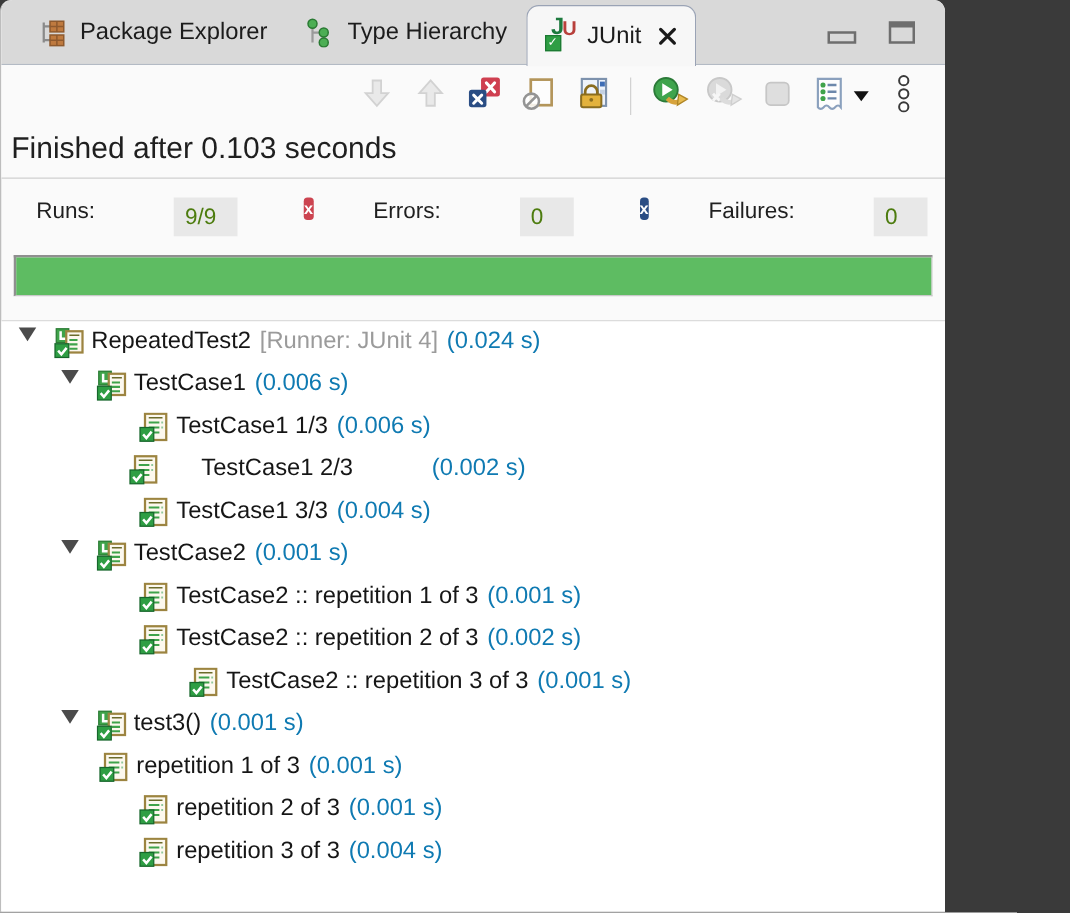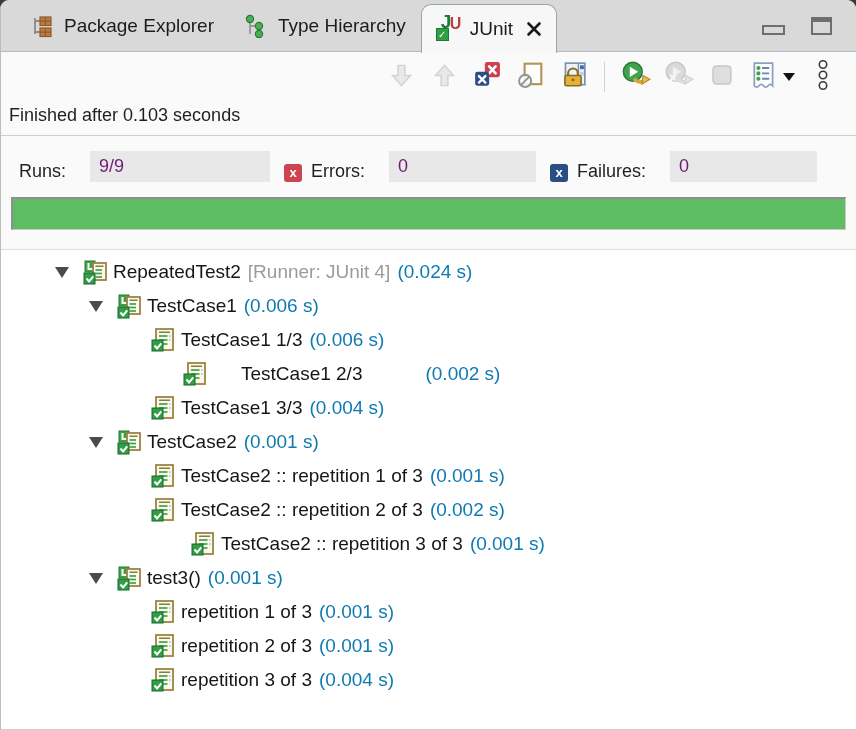--- a/index.html
+++ b/index.html
@@ -1,18 +1,18 @@
 <!DOCTYPE html>
 <html style="--progress-green: #5ebc62; --time-blue: #0f7ab2; --runner-gray: #9b9b9b; --error-red: #cc4450; --failure-navy: #2a4d84;"><head>
 <meta charset="utf-8">
 <style>
   * { margin:0; padding:0; box-sizing:border-box; }
   html,body { width:856px; height:730px; }
   body { background:#3a3a3a; font-family:"Liberation Sans","DejaVu Sans",sans-serif; color:#1c1c1c; }
-  .window { width:856px; height:730px; background:#fafafa; border-radius:9px 9px 0 0; overflow:hidden;
+  .window { width:756px; height:730px; background:#fafafa; border-radius:9px 9px 0 0; overflow:hidden;
             border-left:1px solid #bdbdbd; border-bottom:1px solid #cfcfcf; display:flex; flex-direction:column; }
 
   
   .tabbar { height:52px; background:#d9d9d9; display:flex; align-items:center; flex-shrink:0;
             border-bottom:1px solid #b3bac4; padding-left:14px; border-radius:9px 9px 0 0; }
   .tab { display:flex; align-items:center; gap:9px; height:52px; padding:0 15px; font-size:19px; cursor:default; }
   .tab.active { background:#f7f7f7; border:1px solid #9aa3b5; border-bottom:none;
                 border-radius:10px 10px 0 0; height:49px; margin-top:4px; margin-bottom:-1px; z-index:2; padding:0 14px; }
   .tabicon { display:inline-flex; width:25px; height:24px; position:relative; flex-shrink:0; }
   .closex { margin-left:4px; display:inline-flex; }
@@ -29,39 +29,39 @@
   
   .toolbar { height:50px; background:#fafafa; display:flex; align-items:center; justify-content:flex-end;
              gap:13px; padding-right:18px; flex-shrink:0; }
   .tbtn { display:inline-flex; align-items:center; justify-content:center; width:30px; height:30px; }
   .tbtn.narrow { width:auto; }
   .tsep { width:1px; height:30px; background:#d2d2d2; margin:0 3px; }
   .dd-arrow { width:0; height:0; border-left:6px solid transparent; border-right:6px solid transparent;
               border-top:8px solid #111; margin-left:5px; }
 
   
-  .statusline { background:#fafafa; font-size:18px; color:#1f1f1f; padding:3px 0 9px 8px;
+  .statusline { background:#fafafa; font-size:24px; color:#1f1f1f; padding:3px 0 9px 8px;
                 border-bottom:1px solid #cfcfcf; flex-shrink:0; }
-  .counters { display:flex; align-items:flex-end; padding-left:18px; margin-top:15px; font-size:18px; flex-shrink:0; }
+  .counters { display:flex; align-items:flex-start; padding-left:28px; margin-top:15px; font-size:18px; flex-shrink:0;gap:39px; }
   .clabel { margin-right:24px; color:#1f1f1f; }
-  .cfield { background:#e8e8e8; height:31px; line-height:31px; padding-left:9px; margin-right:14px; color:#701a75; }
+  .cfield { background:#e8e8e8; height:31px; line-height:31px; padding-left:9px; margin-right:14px; color:#4d7c0f; }
   .cfield.w1 { width:180px; } .cfield.w2 { width:147px; }
   .cicon { width:18px; height:18px; border-radius:3px; color:#fff; font-size:13px; font-weight:bold;
            display:inline-flex; align-items:center; justify-content:center; margin-right:9px; line-height:1; padding-bottom:2px; }
   .cicon.red { background:var(--error-red,#cc4450); }
   .cicon.navy { background:var(--failure-navy,#2a4d84); }
 
   
   .progresswrap { margin:15px 10px 0 10px; height:33px; border-top:2px solid #8f8f8f; border-left:2px solid #8f8f8f;
                   border-right:1px solid #c9c9c9; border-bottom:1px solid #c9c9c9; background:#f2f2f2; flex-shrink:0; }
   .progressbar { height:100%; background:var(--progress-green,#5ebc62); }
 
   
   .tree { background:#ffffff; border-top:1px solid #dcdcdc; margin-top:19px; flex:1; padding-top:5px; font-size:19px; }
-  .trow { display:flex; align-items:center; height:34px; white-space:nowrap;margin-left:40px; }
+  .trow { display:flex; align-items:flex-start; height:34px; white-space:nowrap; }
   .twisty { width:30px; display:inline-flex; justify-content:flex-start; padding-left:2px; flex-shrink:0; }
   .twisty::before { content:""; width:0; height:0; border-left:7.5px solid transparent;
                     border-right:7.5px solid transparent; border-top:11px solid #4b4b4b; }
   .twisty.hidden::before { display:none; }
   .ticon { width:30px; display:inline-flex; align-items:center; flex-shrink:0; }
   .tname { color:#161616; }
   .trunner { color:var(--runner-gray,#9b9b9b); margin-left:7px; }
   .trunner:empty { margin-left:0; }
   .ttime { color:var(--time-blue,#0f7ab2); margin-left:7px; }
 </style>
@@ -291,21 +291,21 @@
     <line x1="18" y1="8" x2="19.5" y2="8" stroke="#8fc79a" stroke-width="1.7"></line>
     <line x1="18" y1="12" x2="19.5" y2="12" stroke="#8fc79a" stroke-width="1.7"></line>
     <rect x="1" y="12" width="11" height="11" fill="#2f9e44" stroke="#17672c" stroke-width="1"></rect>
     <path d="M3.5 17.5 l2.6 3 l4.2 -5.2" stroke="#ffffff" stroke-width="2" fill="none"></path>
   </svg>
         </span>
     <span class="tname">TestCase1 1/3</span>
     <span class="trunner"></span>
     <span class="ttime">(0.006 s)</span>
   </div>
-      <div class="trow" style="padding-left: 84px; gap: 28px;">
+      <div class="trow" style="padding-left: 44px; gap: 28px;">
     <span class="twisty hidden"></span>
     <span class="ticon">
           <svg width="25" height="25" viewBox="0 0 25 25">
     <rect x="5" y="1" width="17" height="21" fill="#fcf8ee" stroke="#9c8440" stroke-width="1.8"></rect>
     <line x1="8" y1="4.2" x2="19" y2="4.2" stroke="#6b6b2a" stroke-width="1.3"></line>
     <line x1="8" y1="8" x2="16.5" y2="8" stroke="#3fa34a" stroke-width="1.7"></line>
     <line x1="8" y1="12" x2="16.5" y2="12" stroke="#3fa34a" stroke-width="1.7"></line>
     <line x1="8" y1="16" x2="16.5" y2="16" stroke="#3fa34a" stroke-width="1.7"></line>
     <line x1="18" y1="8" x2="19.5" y2="8" stroke="#8fc79a" stroke-width="1.7"></line>
     <line x1="18" y1="12" x2="19.5" y2="12" stroke="#8fc79a" stroke-width="1.7"></line>
@@ -424,21 +424,21 @@
     <line x1="12.5" y1="13.5" x2="19" y2="13.5" stroke="#3fa34a" stroke-width="1.7"></line>
     <line x1="12.5" y1="17" x2="19" y2="17" stroke="#3fa34a" stroke-width="1.7"></line>
     <rect x="1" y="13" width="11" height="11" fill="#2f9e44" stroke="#17672c" stroke-width="1"></rect>
     <path d="M3.5 18.5 l2.6 3 l4.2 -5.2" stroke="#ffffff" stroke-width="2" fill="none"></path>
   </svg>
         </span>
     <span class="tname">test3()</span>
     <span class="trunner"></span>
     <span class="ttime">(0.001 s)</span>
   </div>
-      <div class="trow" style="padding-left: 80px;">
+      <div class="trow" style="padding-left: 48px;">
     <span class="twisty hidden"></span>
     <span class="ticon">
           <svg width="25" height="25" viewBox="0 0 25 25">
     <rect x="5" y="1" width="17" height="21" fill="#fcf8ee" stroke="#9c8440" stroke-width="1.8"></rect>
     <line x1="8" y1="4.2" x2="19" y2="4.2" stroke="#6b6b2a" stroke-width="1.3"></line>
     <line x1="8" y1="8" x2="16.5" y2="8" stroke="#3fa34a" stroke-width="1.7"></line>
     <line x1="8" y1="12" x2="16.5" y2="12" stroke="#3fa34a" stroke-width="1.7"></line>
     <line x1="8" y1="16" x2="16.5" y2="16" stroke="#3fa34a" stroke-width="1.7"></line>
     <line x1="18" y1="8" x2="19.5" y2="8" stroke="#8fc79a" stroke-width="1.7"></line>
     <line x1="18" y1="12" x2="19.5" y2="12" stroke="#8fc79a" stroke-width="1.7"></line>

